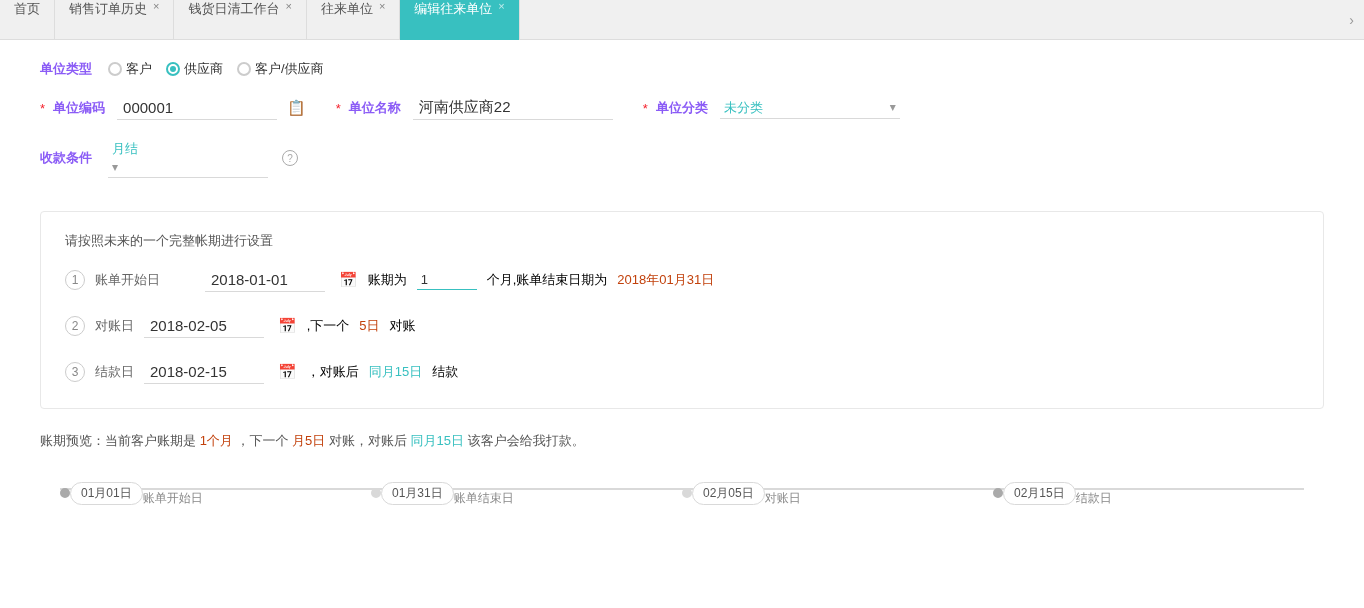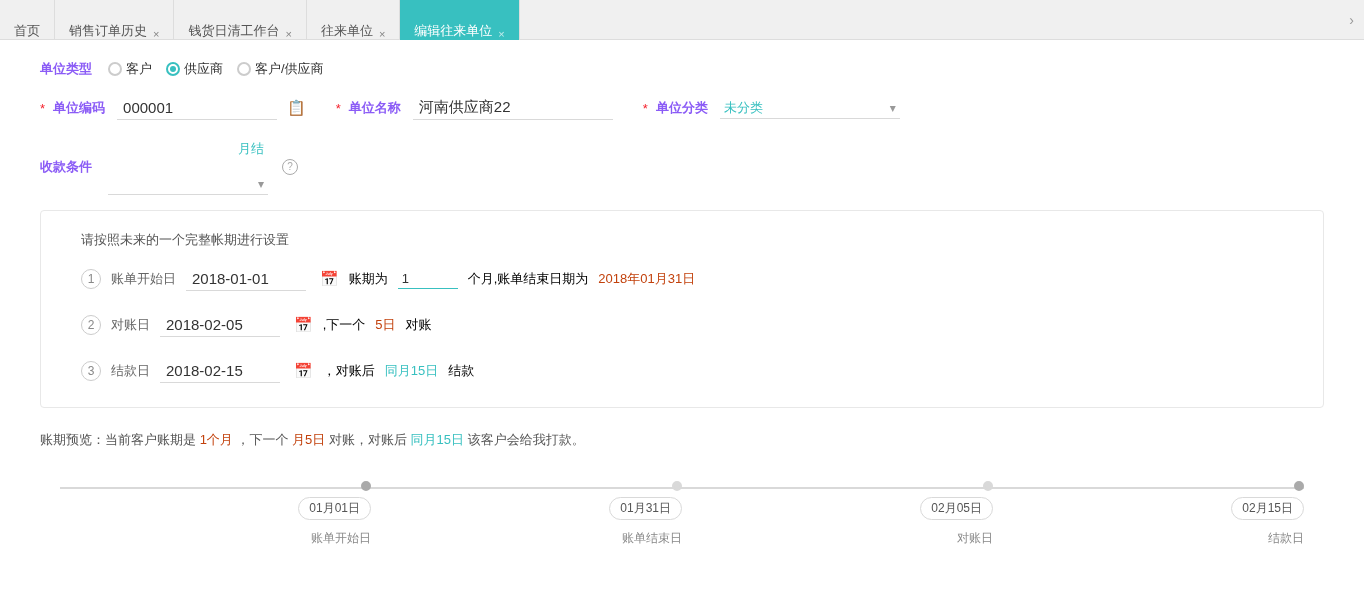--- a/index.html
+++ b/index.html
@@ -7,21 +7,21 @@
 
     
     .tabs-bar {
       display: flex; align-items: center;
       background: #f0f0f0;
       border-bottom: 1px solid #ddd;
       height: 40px;
       padding-left: 0;
     }
     .tab {
-      display: flex; align-items: flex-end;
+      display: flex; align-items: flex-start;
       padding: 0 14px;
       height: 40px;
       font-size: 13px;
       cursor: pointer;
       border-right: 1px solid #ddd;
       white-space: nowrap;
       color: #555;
     }
     .tab.active {
       background: #38c0c0;
@@ -89,21 +89,21 @@
       border: none; border-bottom: 1px solid #d9d9d9;
       outline: none; padding: 3px 6px; font-size: 15px;
       width: 160px; color: #333;
       background: transparent;
     }
     .form-input.wide { width: 200px; }
     .calendar-icon {
       color: #38c0c0; margin-left: 4px; cursor: pointer; font-size: 15px;
     }
     .dropdown-wrapper {
-      display: flex; align-items: flex-end; gap: 21px;
+      display: flex; align-items: flex-start; gap: 4px;
       border-bottom: 1px solid #d9d9d9;
       padding: 3px 4px;
       width: 180px;
     }
     .dropdown-select {
       border: none; outline: none;
       font-size: 13px; background: transparent;
       flex: 1; color: #38c0c0; cursor: pointer;
       appearance: none;
     }
@@ -112,21 +112,21 @@
       width: 16px; height: 16px; border-radius: 50%;
       border: 1px solid #aaa; color: #aaa;
       display: inline-flex; align-items: center; justify-content: center;
       font-size: 10px; cursor: pointer; margin-left: 4px;
     }
 
     
     .card {
       border: 1px solid #e8e8e8;
       border-radius: 4px;
-      padding: 20px 40px;
+      padding: 20px 24px;
       margin-bottom: 20px;
     }
     .card-title {
       font-size: 13px; color: #555; margin-bottom: 18px;
     }
 
     
     .step-row {
       display: flex; align-items: center;
       margin-bottom: 22px;
@@ -161,21 +161,21 @@
       padding: 10px 0 30px 0;
       position: relative;
     }
     .timeline-line {
       position: absolute;
       top: 16px; left: 20px; right: 20px;
       height: 2px; background: #d9d9d9;
       z-index: 0;
     }
     .timeline-item {
-      display: flex; flex-direction: column; align-items: flex-end;
+      display: flex; flex-direction: row; align-items: center;
       flex: 1;
       position: relative; z-index: 1;
     }
     .timeline-dot {
       width: 10px; height: 10px; border-radius: 50%;
       background: #d9d9d9; border: 2px solid #d9d9d9;
       margin-bottom: 6px;
     }
     .timeline-badge {
       background: #fff;
@@ -255,38 +255,38 @@
       <span class="form-label">单位分类</span>
       <div class="dropdown-wrapper">
         <select class="dropdown-select">
           <option>未分类</option>
         </select>
         <span class="dropdown-arrow">▾</span>
       </div>
     </div>
   </div>
 
-  <div class="form-row" style="margin-bottom:15px;">
+  <div class="form-row" style="margin-bottom:33px;">
     <span class="form-label">收款条件</span>
     <div class="dropdown-wrapper" style="width:160px;flex-direction:column;">
       <select class="dropdown-select">
         <option>月结</option>
       </select>
       <span class="dropdown-arrow">▾</span>
     </div>
     <div class="help-icon">?</div>
   </div>
 
   <div class="card">
     <div class="card-title">请按照未来的一个完整帐期进行设置</div>
 
     <div class="step-row">
       <div class="step-num">1</div>
       <span class="step-label">账单开始日</span>
-      <input class="form-input" type="text" value="2018-01-01" style="width: 120px;">
+      <input class="form-input" type="text" value="2018-01-01" style="width: 120px; margin-left: 35px;">
       <span class="calendar-icon">📅</span>
       <span class="step-text">账期为</span>
       <input class="step-input" type="text" value="1" style="width: 60px; border-bottom-color: rgb(56, 192, 192);">
       <span class="step-text">个月,账单结束日期为</span>
       <span class="highlight-orange">2018年01月31日</span>
     </div>
 
     <div class="step-row">
       <div class="step-num">2</div>
       <span class="step-label">对账日</span>

